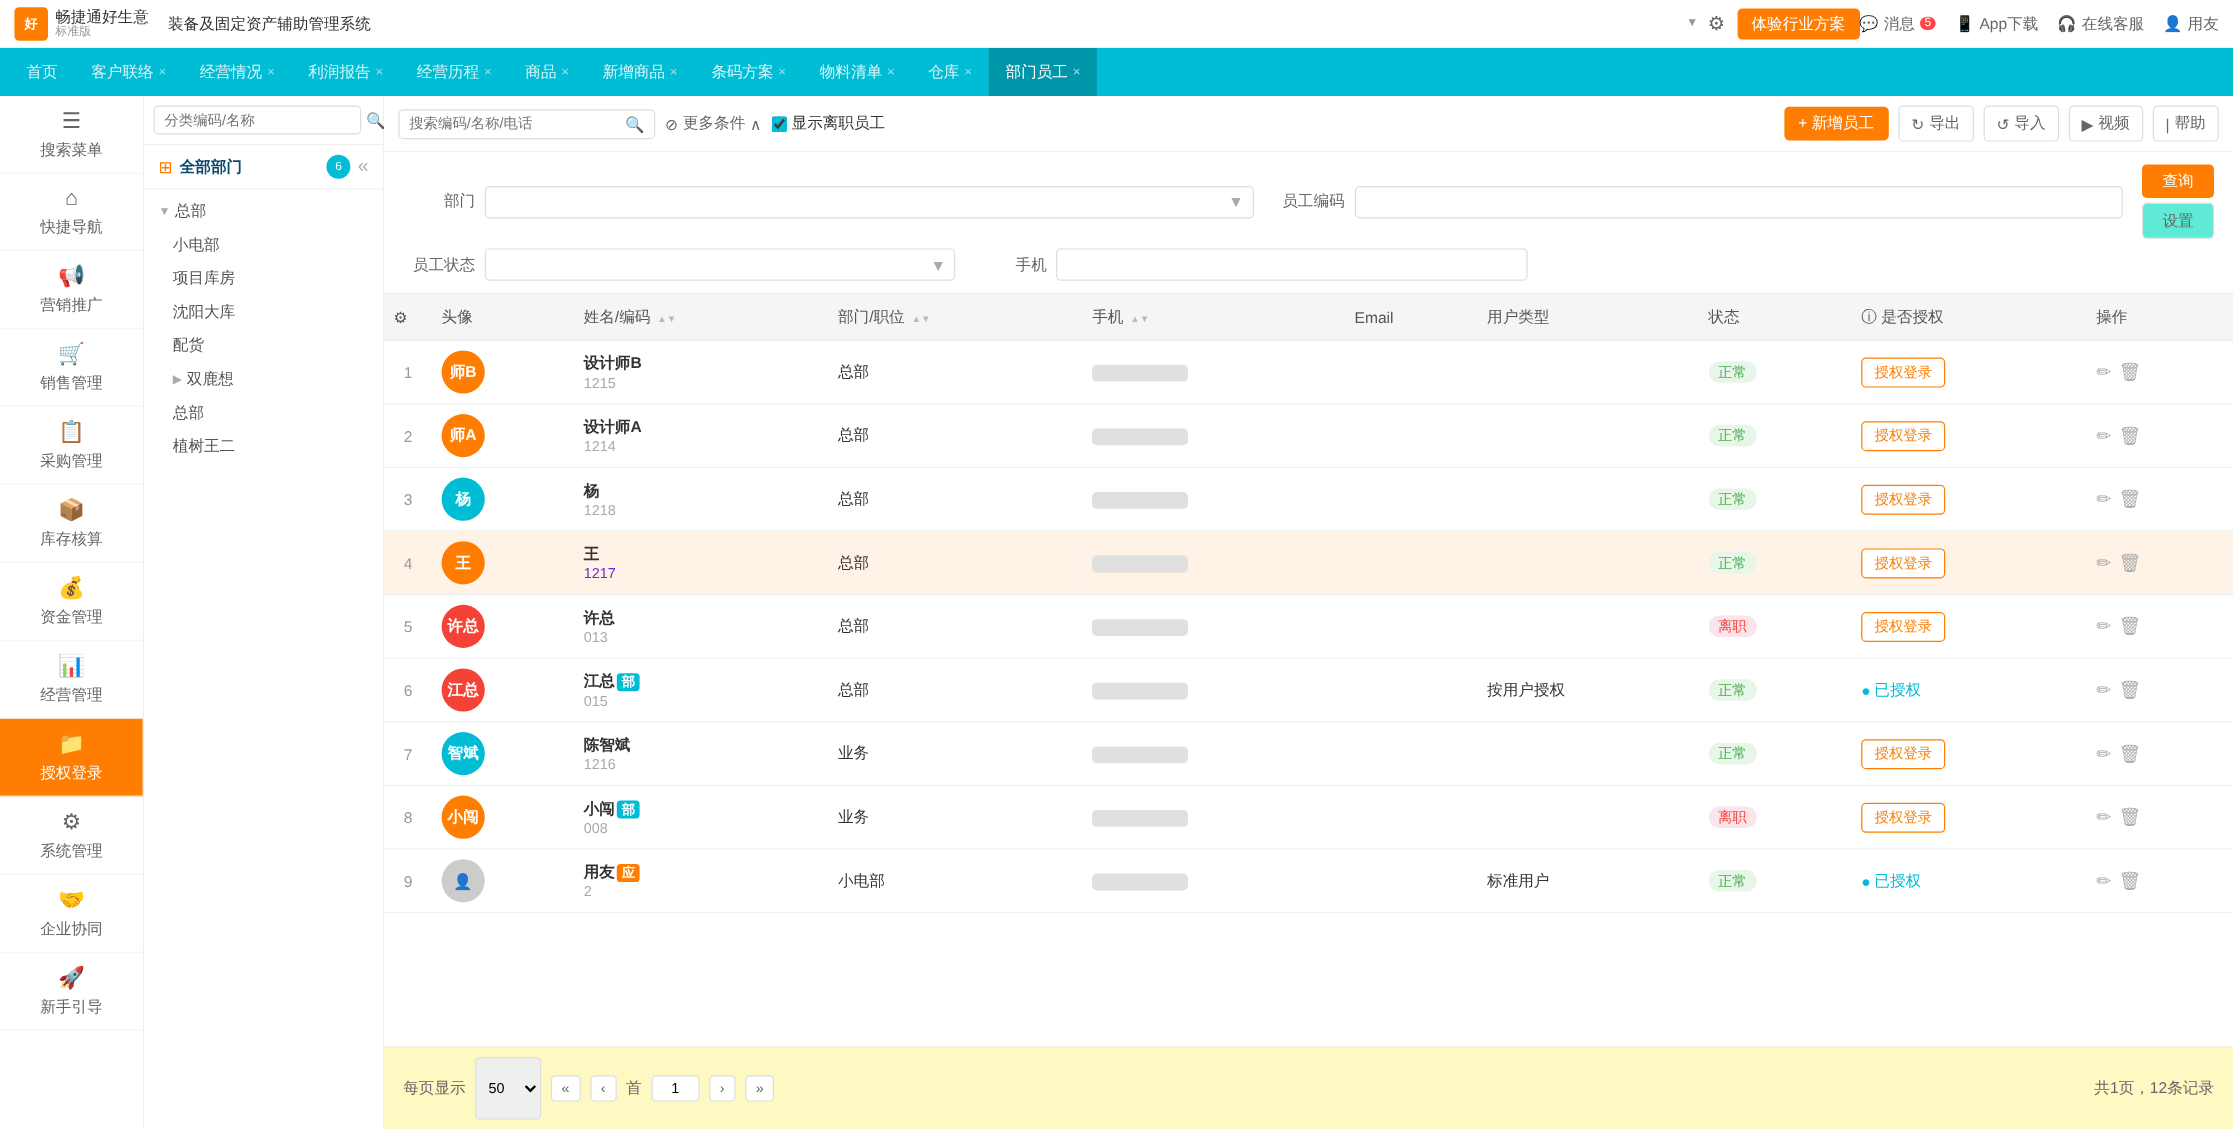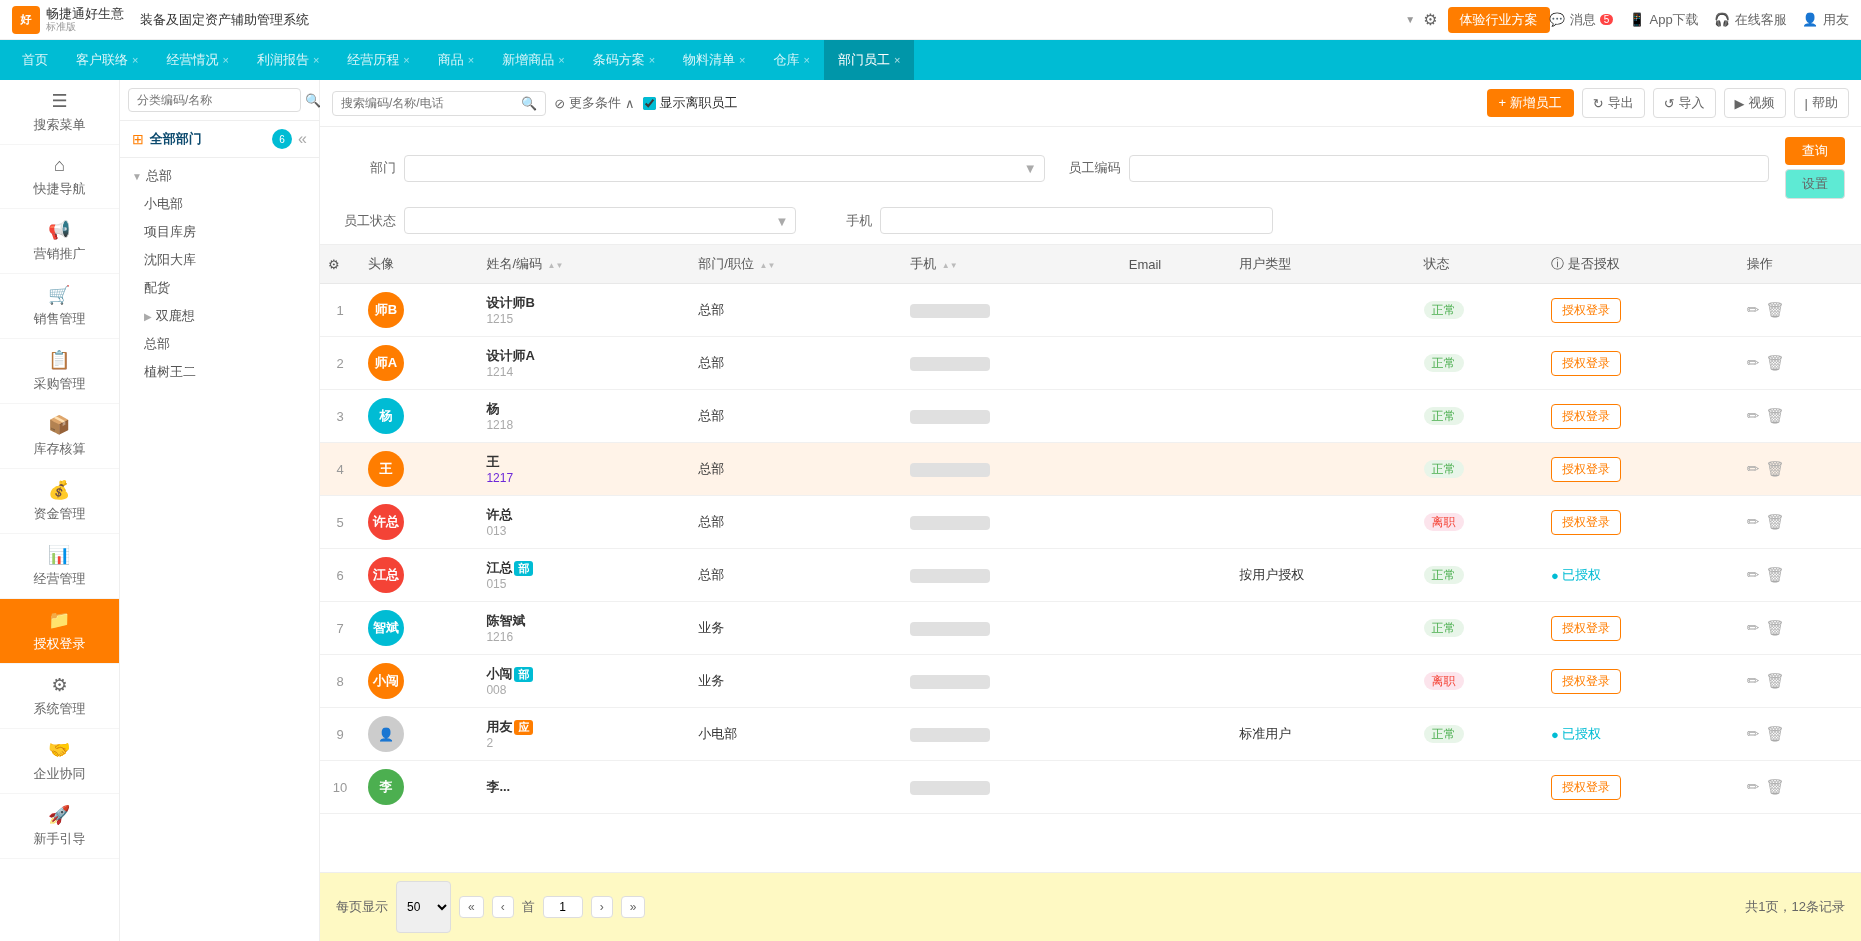--- a/index.html
+++ b/index.html
@@ -581,45 +581,20 @@
     <td>
                   <span class="authed-label"><span class="authed-dot">●</span>已授权</span>
                 </td>
     <td>
       <div class="op-btns">
         <span class="op-btn">✏</span>
         <span class="op-btn">🗑</span>
       </div>
     </td>
   </tr>
-              <tr>
-    <td style="text-align:center;color:#999">10</td>
-    <td>
-                  <div class="avatar" style="background:#4caf50">李</div>
-                </td>
-    <td>
-      <div style="font-weight:bold">李...</div>
-      <div style="color:#aaa;font-size:12px"></div>
-    </td>
-    <td>
-      <div></div>
-      <div style="color:#aaa;font-size:12px"></div>
-    </td>
-    <td><span class="blurred"></span></td>
-    <td></td>
-    <td></td>
-    <td></td>
-    <td><button class="auth-btn">授权登录</button></td>
-    <td>
-      <div class="op-btns">
-        <span class="op-btn">✏</span>
-        <span class="op-btn">🗑</span>
-      </div>
-    </td>
-  </tr>
             </tbody>
         </table>
       </div>
 
       <div class="bottom-bar">
         <span class="page-size-label">每页显示</span>
         <select class="page-size-select">
           <option>50</option>
           <option>10</option>
           <option>20</option>

